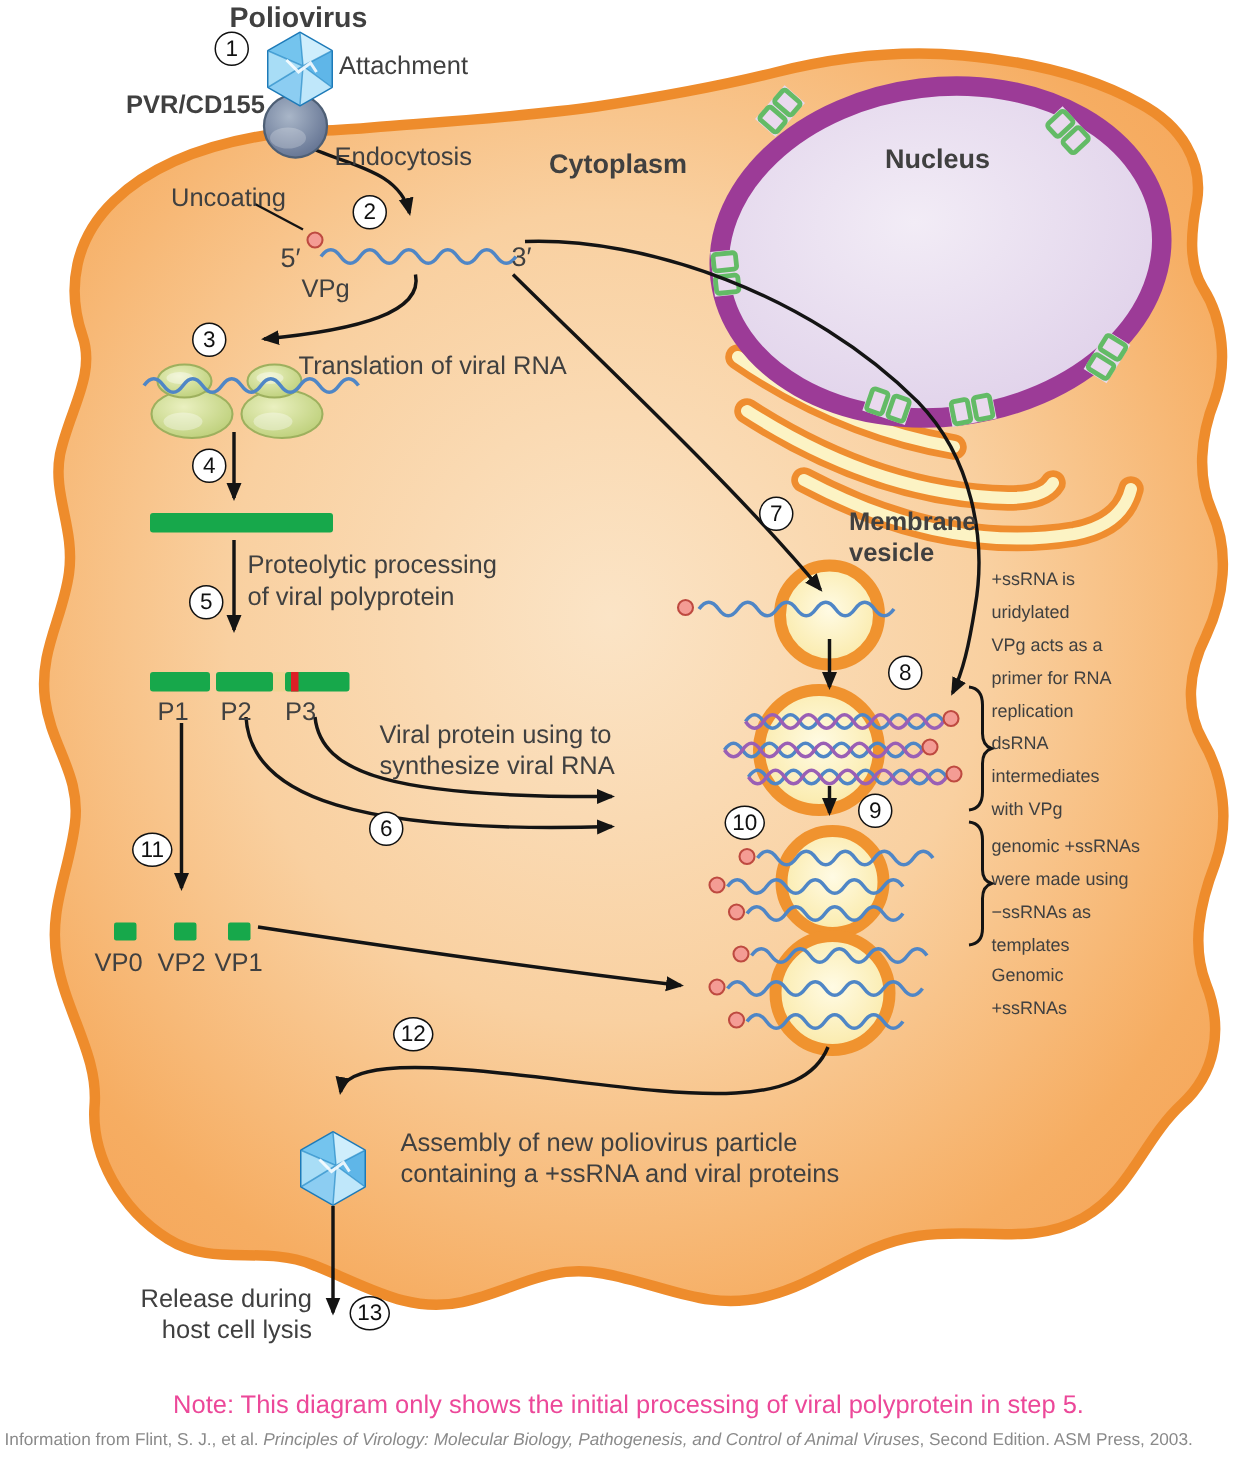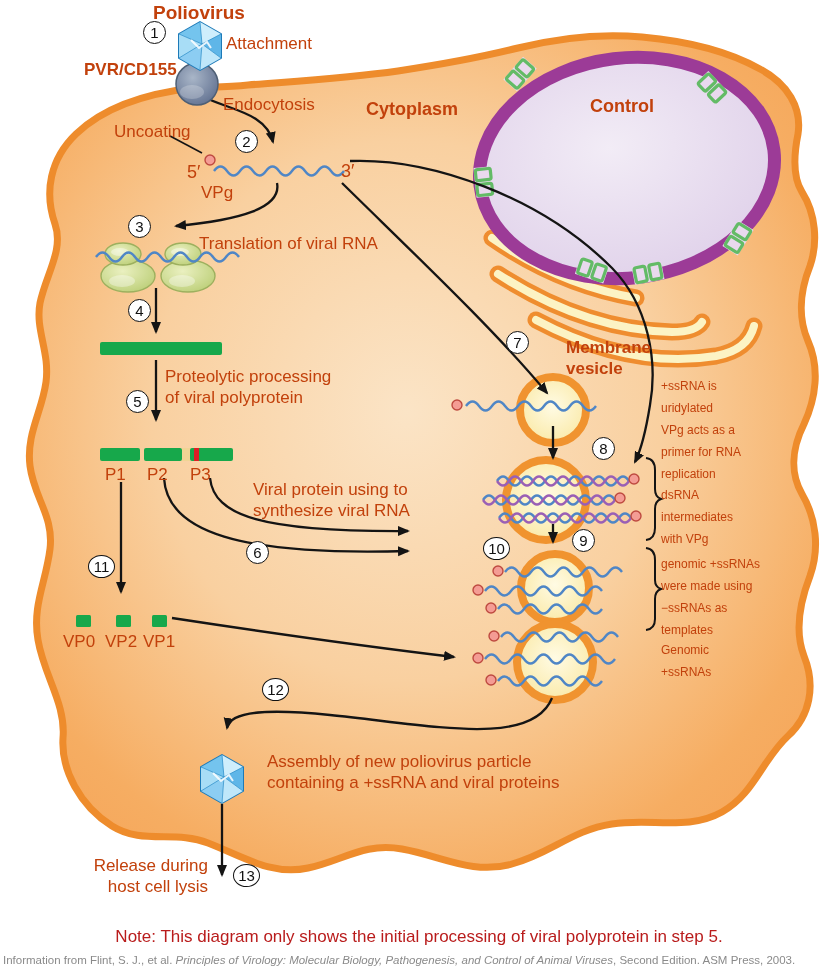--- a/index.html
+++ b/index.html
@@ -1,31 +1,31 @@
 <!DOCTYPE html>
 <html><head>
 <meta charset="utf-8">
 <style>
   html,body{margin:0;padding:0;background:#fff;}
   #stage{position:relative;width:838px;height:973px;background:#fff;overflow:hidden;
          font-family:"Liberation Sans",sans-serif;}
   #stage svg{position:absolute;left:0;top:0;}
-  .lbl{position:absolute;font:17px/1.24 "Liberation Sans",sans-serif;color:#c2410c;
+  .lbl{position:absolute;font:17px/1.24 "Liberation Sans",sans-serif;color:#404040;
        white-space:pre-line;}
   .bold{font-weight:bold;}
   .f18{font-size:18px;}
   .f19{font-size:19px;}
   .rcol{font-size:12px;line-height:22px;}
   .circle{position:absolute;width:23px;height:23px;border:1.7px solid #111;border-radius:50%;
           background:#fff;display:flex;align-items:center;justify-content:center;
           font:15px "Liberation Sans",sans-serif;color:#111;box-sizing:border-box;}
   .wide{width:27px;text-align:right;}
   .right{text-align:right;}
   .center{text-align:center;}
-  .note{font-size:17px;color:#b91c1c;}
+  .note{font-size:17px;color:#ec4899;}
   .cite{font-size:11.5px;color:#8a8a8a;white-space:nowrap;}
   .cite .it{font-style:italic;}
 </style>
 </head>
 <body>
 
 <div id="stage">
 
 <svg width="838" height="973" viewBox="0 0 838 973">
   <defs>
@@ -217,21 +217,21 @@
 <div class="circle wide" style="left:483px;top:537px">10</div>
 <div class="circle wide" style="left:88px;top:555px">11</div>
 <div class="circle wide" style="left:262px;top:678px">12</div>
 <div class="circle wide" style="left:233px;top:864px">13</div>
 
 <div class="lbl bold f19" style="left:153px;top:1px">Poliovirus</div>
 <div class="lbl" style="left:226px;top:33px">Attachment</div>
 <div class="lbl bold" style="left:84px;top:59px">PVR/CD155</div>
 <div class="lbl" style="left:223px;top:94px">Endocytosis</div>
 <div class="lbl bold f18" style="left:366px;top:98px">Cytoplasm</div>
-<div class="lbl bold f18" style="left:590px;top:95px">Control</div>
+<div class="lbl bold f18" style="left:590px;top:95px">Nucleus</div>
 <div class="lbl" style="left:114px;top:121px">Uncoating</div>
 <div class="lbl f18" style="left:187px;top:161px">5′</div>
 <div class="lbl" style="left:201px;top:182px">VPg</div>
 <div class="lbl f18" style="left:341px;top:160px">3′</div>
 <div class="lbl" style="left:165px;top:366px">Proteolytic processing
 of viral polyprotein</div>
 <div class="lbl" style="left:199px;top:233px">Translation of viral RNA</div>
 <div class="lbl" style="left:105px;top:464px">P1</div>
 <div class="lbl" style="left:147px;top:464px">P2</div>
 <div class="lbl" style="left:190px;top:464px">P3</div>

